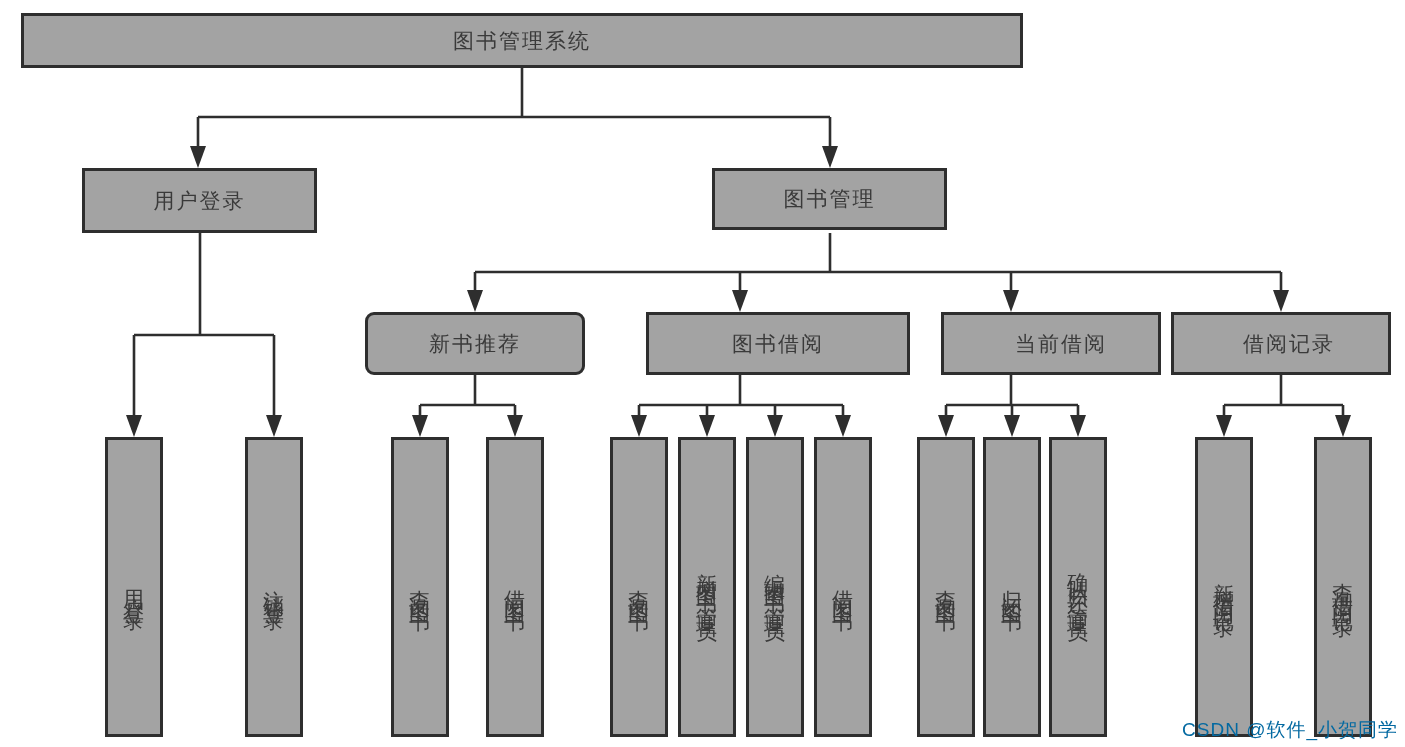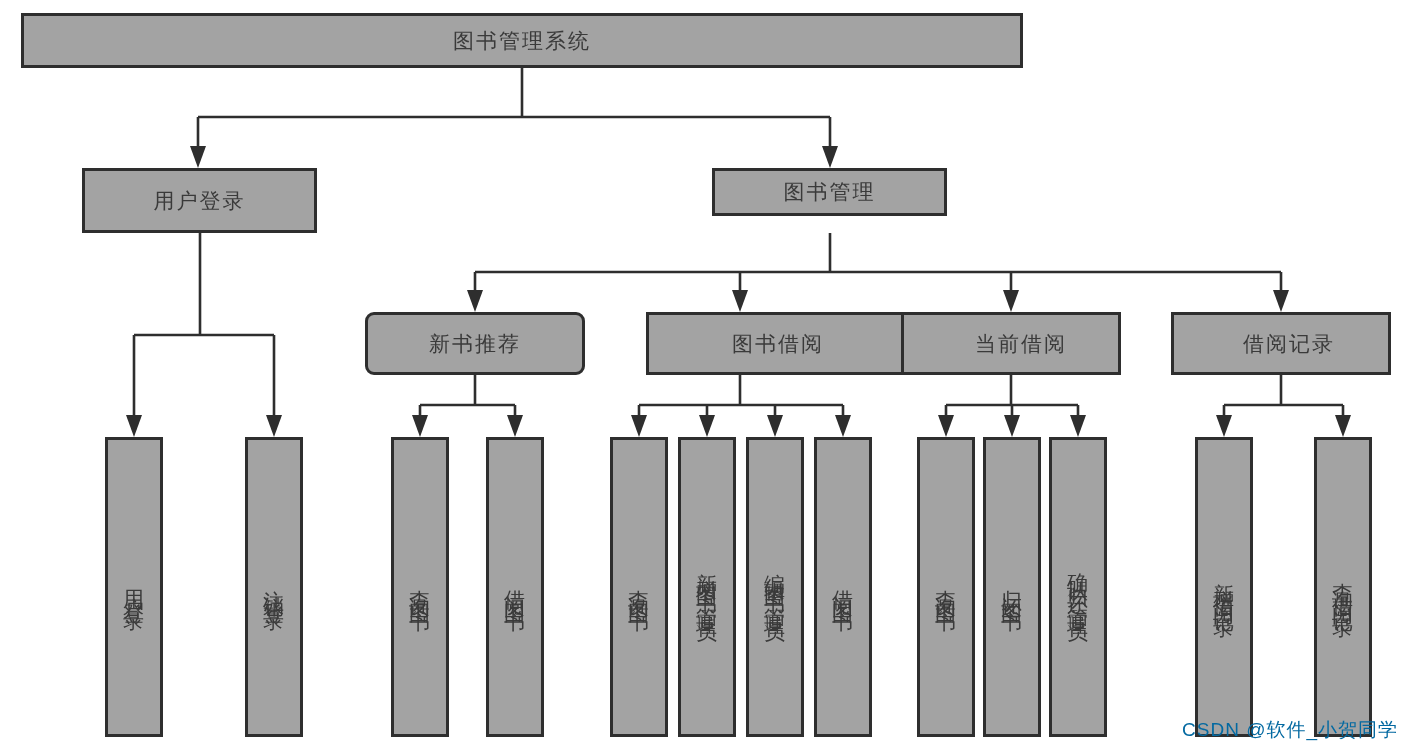--- a/index.html
+++ b/index.html
@@ -89,25 +89,25 @@
       <polygon points="1004,415 1020,415 1012,437"></polygon>
       <polygon points="1070,415 1086,415 1078,437"></polygon>
       <polygon points="1216,415 1232,415 1224,437"></polygon>
       <polygon points="1335,415 1351,415 1343,437"></polygon>
     </g>
   </svg>
 
   <div class="node" style="left:21px; top:13px; width:1002px; height:55px;">图书管理系统</div>
 
   <div class="node" style="left:82px; top:168px; width:235px; height:65px;">用户登录</div>
-  <div class="node" style="left:712px; top:168px; width:235px; height:48px;">图书管理</div>
+  <div class="node" style="left:712px; top:168px; width:235px; height:62px;">图书管理</div>
 
   <div class="node" style="left:365px; top:312px; width:220px; height:63px;border-radius:9px;">新书推荐</div>
   <div class="node" style="left:630px; top:312px; width:264px; height:63px;margin-left:16px;">图书借阅</div>
-  <div class="node" style="left:901px; top:312px; width:220px; height:63px;padding-left:20px;">当前借阅</div>
+  <div class="node" style="left:941px; top:312px; width:220px; height:63px;padding-left:20px;">当前借阅</div>
   <div class="node" style="left:1171px; top:312px; width:220px; height:63px;padding-left:16px;">借阅记录</div>
 
   <div class="node v" style="left:105px; top:437px; width:58px; height:300px;">用户登录</div>
   <div class="node v" style="left:245px; top:437px; width:58px; height:300px;">注销登录</div>
 
   <div class="node v" style="left:391px; top:437px; width:58px; height:300px;">查询图书</div>
   <div class="node v" style="left:486px; top:437px; width:58px; height:300px;">借阅图书</div>
 
   <div class="node v" style="left:610px; top:437px; width:58px; height:300px;">查询图书</div>
   <div class="node v" style="left:678px; top:437px; width:58px; height:300px;">新增图书（管理员）</div>

